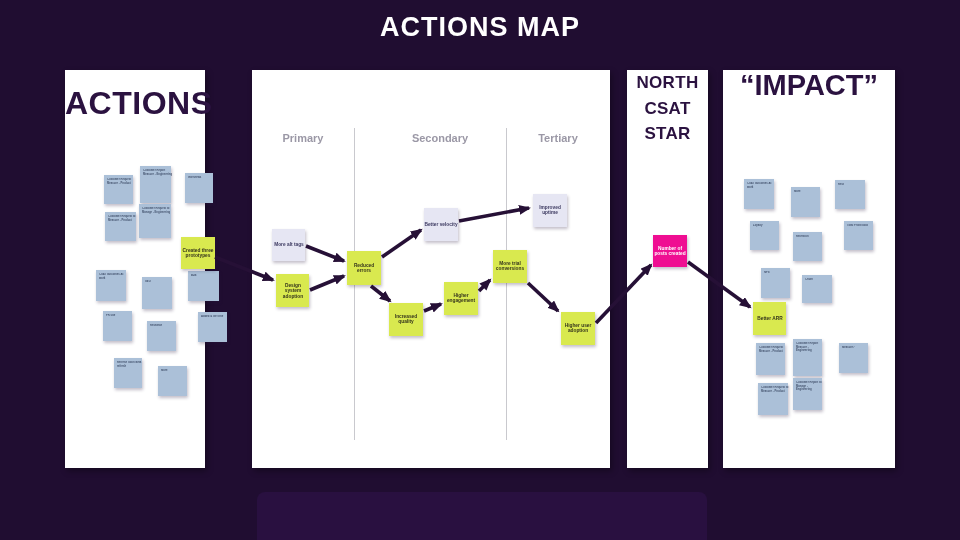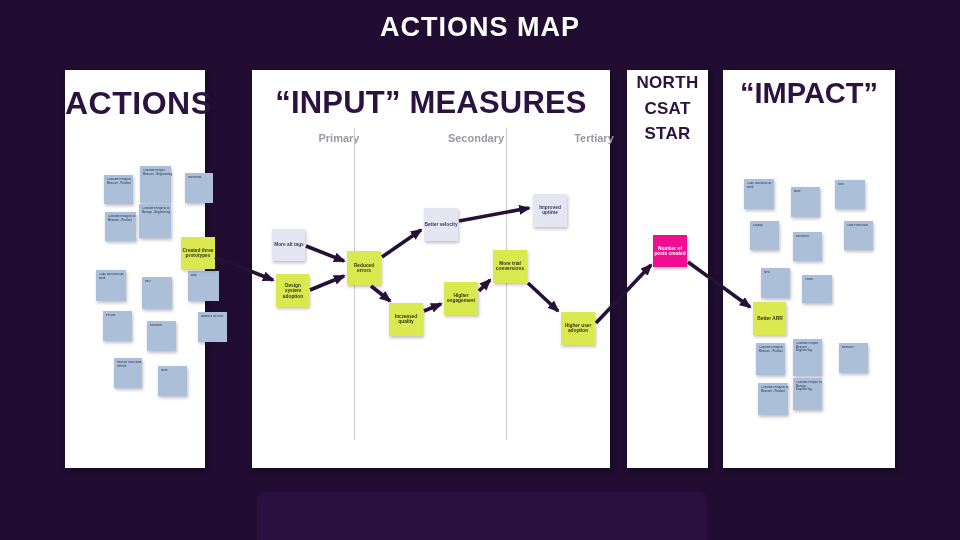--- a/index.html
+++ b/index.html
@@ -12,23 +12,23 @@
   .panel{position:absolute;top:70px;height:398px;background:#ffffff;
          box-shadow:2px 3px 6px rgba(0,0,0,.35);}
   .panel h2{margin:0;text-align:center;color:#2b1240;font-weight:800;}
   .panel.actions{left:65px;width:140px;}
   .panel.actions h2{padding-top:15px;font-size:32px;letter-spacing:.5px;}
   .panel.input{left:252px;width:358px;}
   .panel.input h2{padding-top:15px;font-size:31px;letter-spacing:.2px;}
   .panel.north{left:627px;width:81px;}
   .panel.north h2{padding-top:0;font-size:17px;line-height:1.5;letter-spacing:.3px;}
   .panel.impact{left:723px;width:172px;}
-  .panel.impact h2{padding-top:8px;font-size:29px;line-height:1.1;}
+  .panel.impact h2{font-size:29px;line-height:1.1;}
   .panel.impact h2 span,.panel.north h2 span{display:block;}
-  .col-label{position:absolute;top:62px;color:#9b98a6;font-size:11px;font-weight:600;text-align:center;padding-left:36px;}
+  .col-label{position:absolute;top:62px;color:#9b98a6;font-size:11px;font-weight:600;text-align:center;}
   .col-label.c1{left:0;width:102px;}
   .col-label.c2{left:112px;width:152px;}
   .col-label.c3{left:254px;width:104px;}
   .vline{position:absolute;top:58px;height:312px;width:1px;background:#c9c9ce;}
   .vline.v1{left:102px;} .vline.v2{left:254px;}
   #notes-layer{position:absolute;left:0;top:0;width:960px;height:540px;}
   .note{position:absolute;display:flex;align-items:center;justify-content:center;
         box-shadow:1px 2px 3px rgba(40,20,60,.28);}
   .note.gray{background:#abc0d8;}
   .note.green{background:#d9e94f;}
@@ -51,21 +51,20 @@
 
   <h1 class="map-title">ACTIONS MAP</h1>
 
   <div class="ghost"></div>
 
   <section class="panel actions">
     <h2>ACTIONS</h2>
   </section>
 
   <section class="panel input">
-    <h2>“INPUT” MEASURES</h2>
     <span class="col-label c1">Primary</span>
     <span class="col-label c2">Secondary</span>
     <span class="col-label c3">Tertiary</span>
     <div class="vline v1"></div>
     <div class="vline v2"></div>
   </section>
 
   <section class="panel north">
     <h2>
       <span>NORTH</span>

